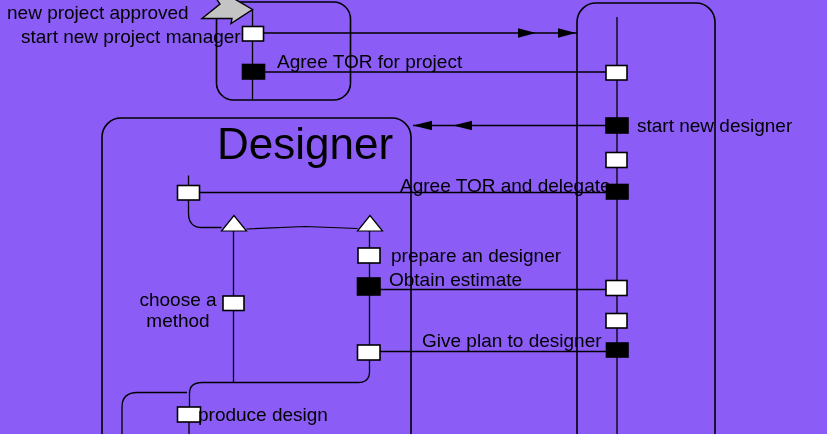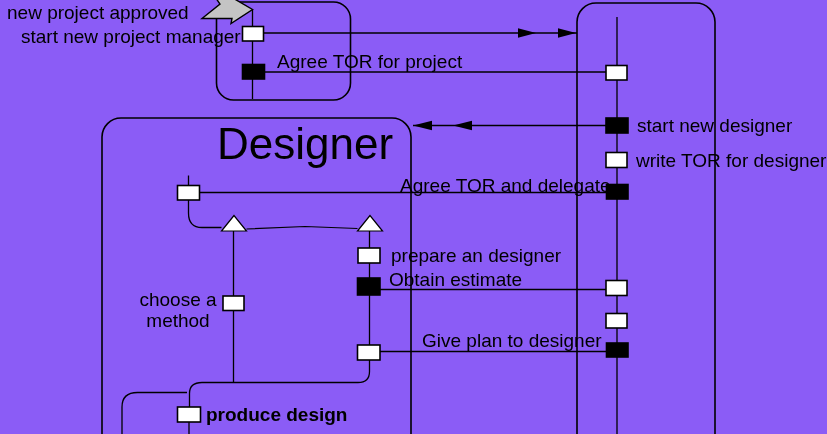--- a/index.html
+++ b/index.html
@@ -103,31 +103,30 @@
   <div class="lbl" style="left:7px;top:3px;">new project approved</div>
 
   <div class="lbl" style="left:21px;top:27px;">start new project manager</div>
 
   <div class="lbl" style="left:277px;top:52px;">Agree TOR for project</div>
 
   <div class="role-title" style="left:217px;top:126px;">Designer</div>
 
   <div class="lbl" style="left:637px;top:116px;">start new designer</div>
 
-  <div class="lbl" style="left:636px;top:151px;">write TOR for designer</div>
 
   <div class="lbl" style="left:400px;top:176px;">Agree TOR and delegate</div>
 
   <div class="lbl" style="left:391px;top:246px;">prepare an designer</div>
 
   <div class="lbl" style="left:389px;top:270px;">Obtain estimate</div>
 
   <div class="lbl two-line" style="left:136px;top:289px;width:84px;">
     <span>choose a</span><br>
     <span>method</span>
   </div>
 
 
   <div class="lbl" style="left:422px;top:331px;">Give plan to designer</div>
 
-  <div class="lbl" style="left:206px;top:405px;font-weight:bold;">produce design</div>
+  <div class="lbl" style="left:198px;top:405px;">produce design</div>
 
 </div>
 
 </body></html>

